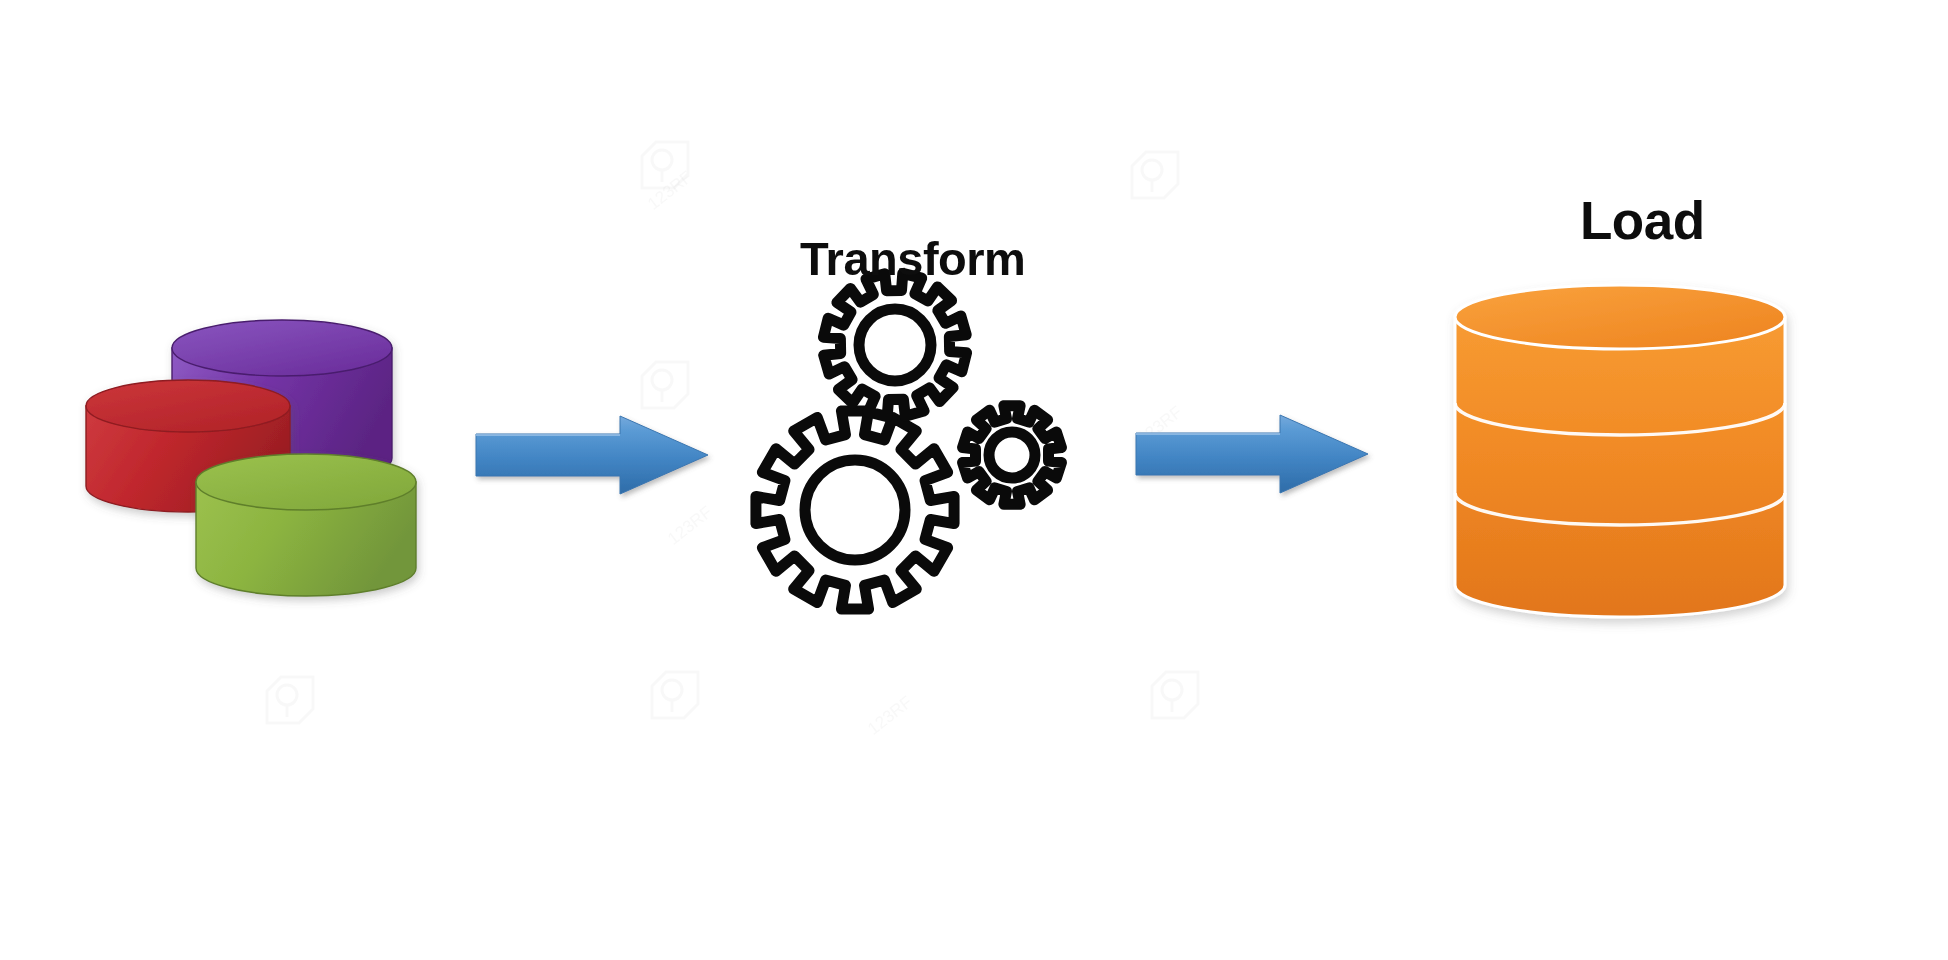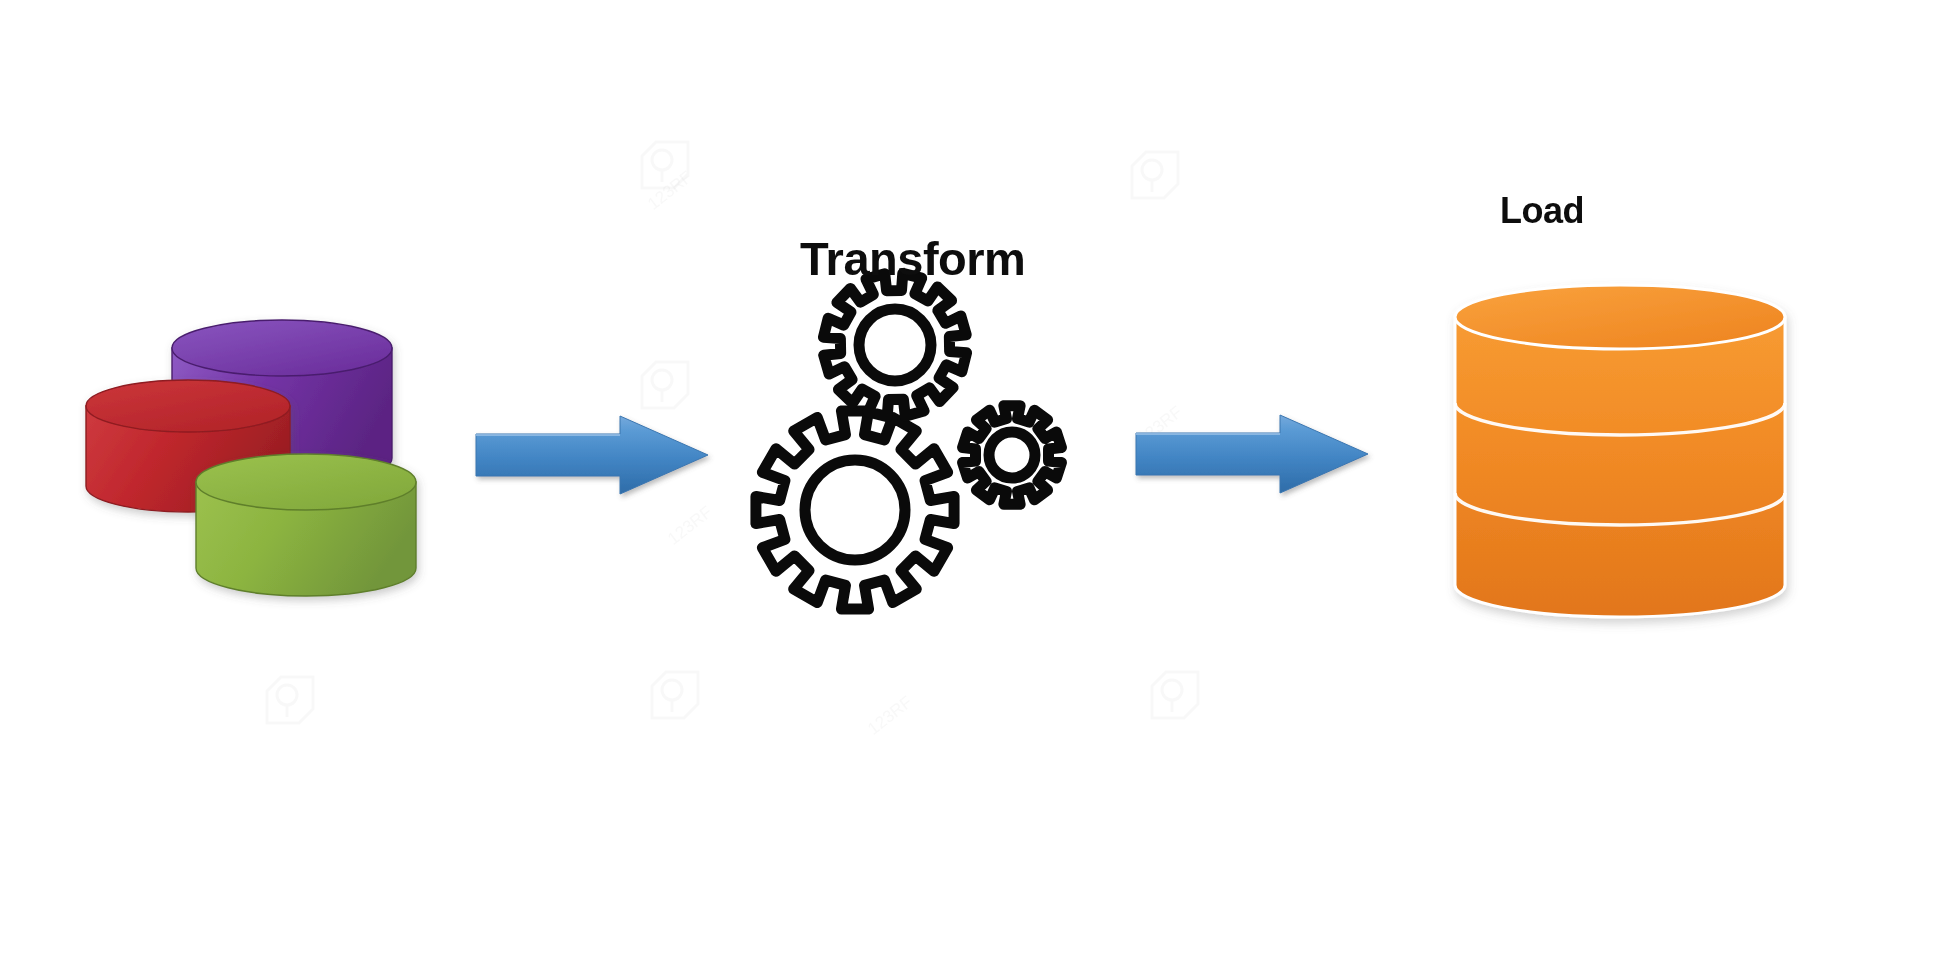--- a/index.html
+++ b/index.html
@@ -37,21 +37,21 @@
     position: absolute;
     font-family: "Liberation Sans", sans-serif;
     font-weight: bold;
     color: #0d0d0d;
     white-space: nowrap;
     letter-spacing: -0.5px;
     z-index: 6;
   }
   #label-extract   { left: 192px;  top: 217px; font-size: 47px; }
   #label-transform { left: 800px;  top: 195px; font-size: 47px; margin-top: 36px; }
-  #label-load      { left: 1500px; top: 190px; font-size: 36px; }
+  #label-load      { left: 1580px; top: 190px; font-size: 53px; }
 
   
   .art {
     position: absolute;
     z-index: 3;
   }
   .art svg { display: block; overflow: visible; }
 
   #extract-group   { left: 60px;   top: 310px; width: 380px;  height: 310px; }
   #transform-group { left: 730px;  top: 255px; width: 350px;  height: 360px; }

